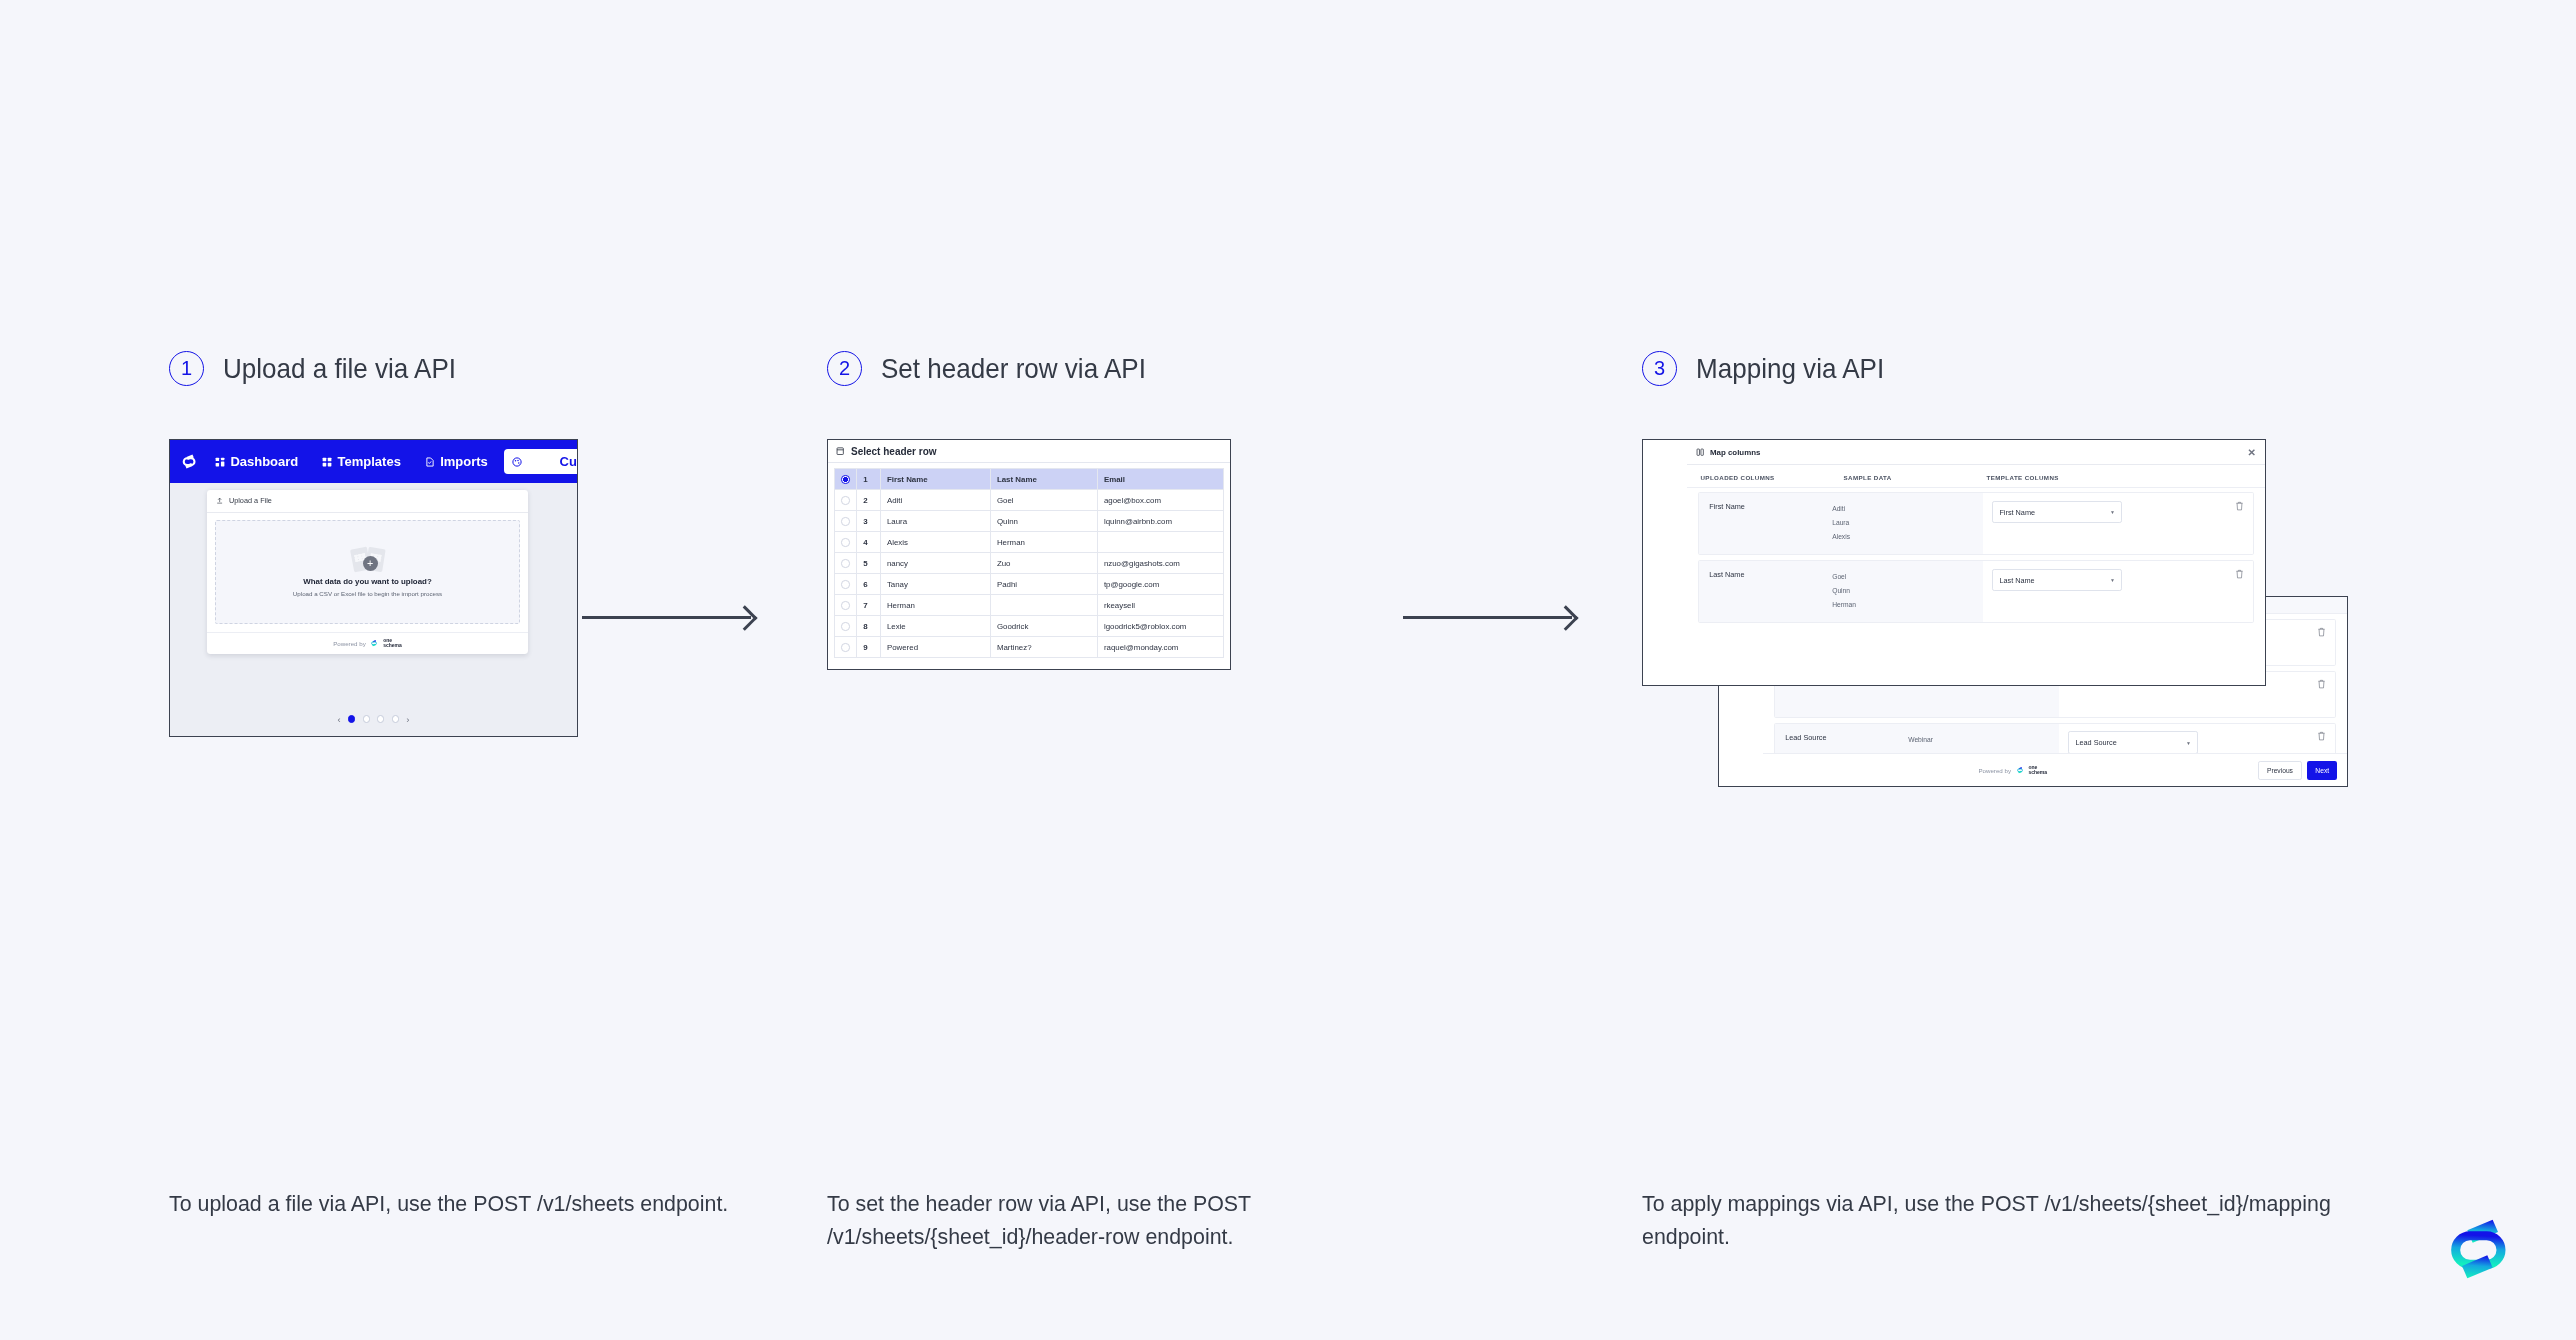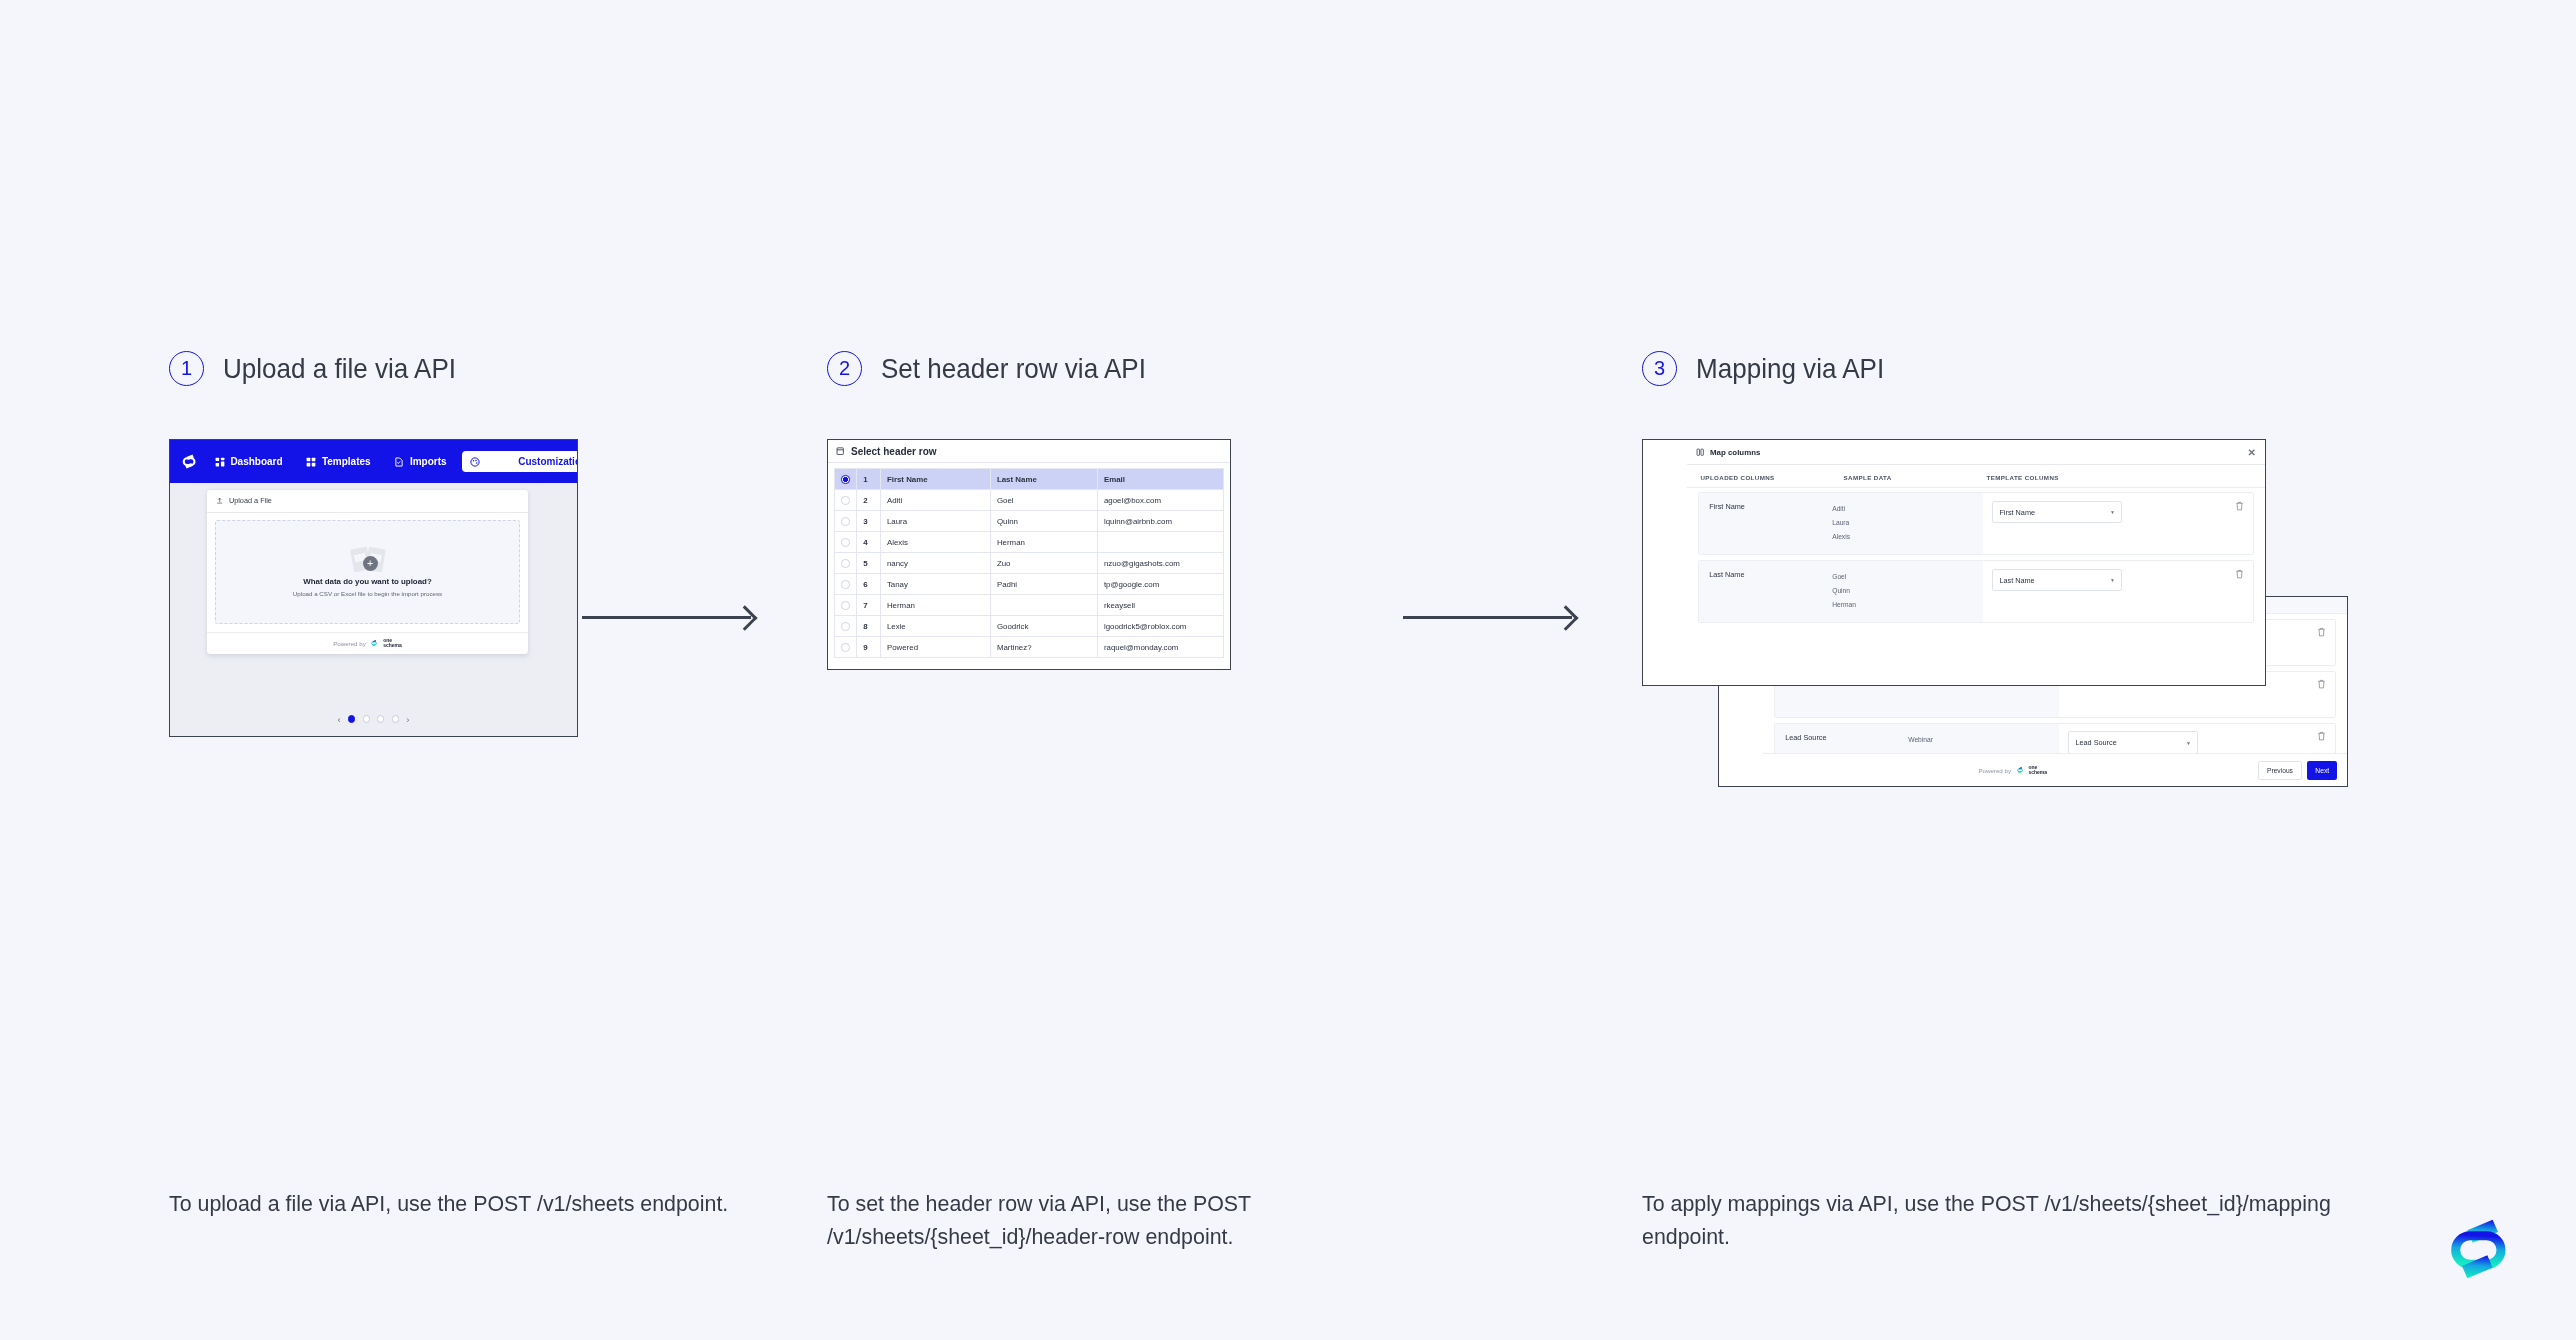--- a/index.html
+++ b/index.html
@@ -50,21 +50,21 @@
     width: 409px; height: 298px; background: #eceef4;
     border: 1.7px solid #3c4250; overflow: hidden;
   }
   .app-nav {
     height: 43px; background: #1313e8; display: flex; align-items: center;
     padding: 0 10px; gap: 7.9px;
   }
   .nav-logo { width: 19px; height: 19px; flex: none; }
   .nav-item {
     display: flex; align-items: center; gap: 5.6px;
-    color: #ffffff; font-size: 10px; font-weight: 600;
+    color: #ffffff; font-size: 13px; font-weight: 600;
     padding: 5px 7.9px; border-radius: 3.9px; white-space: nowrap;
   }
   .nav-item.active { background: #ffffff; color: #1313e8; gap: 38px; }
   .nav-ico { width: 10px; height: 10px; flex: none; display: block; }
 
   .app-body { position: relative; height: 255px; }
   .panel {
     position: absolute; left: 37px; top: 7px;
     width: 321px; height: 164px;
     background: #ffffff; border-radius: 3.4px;

